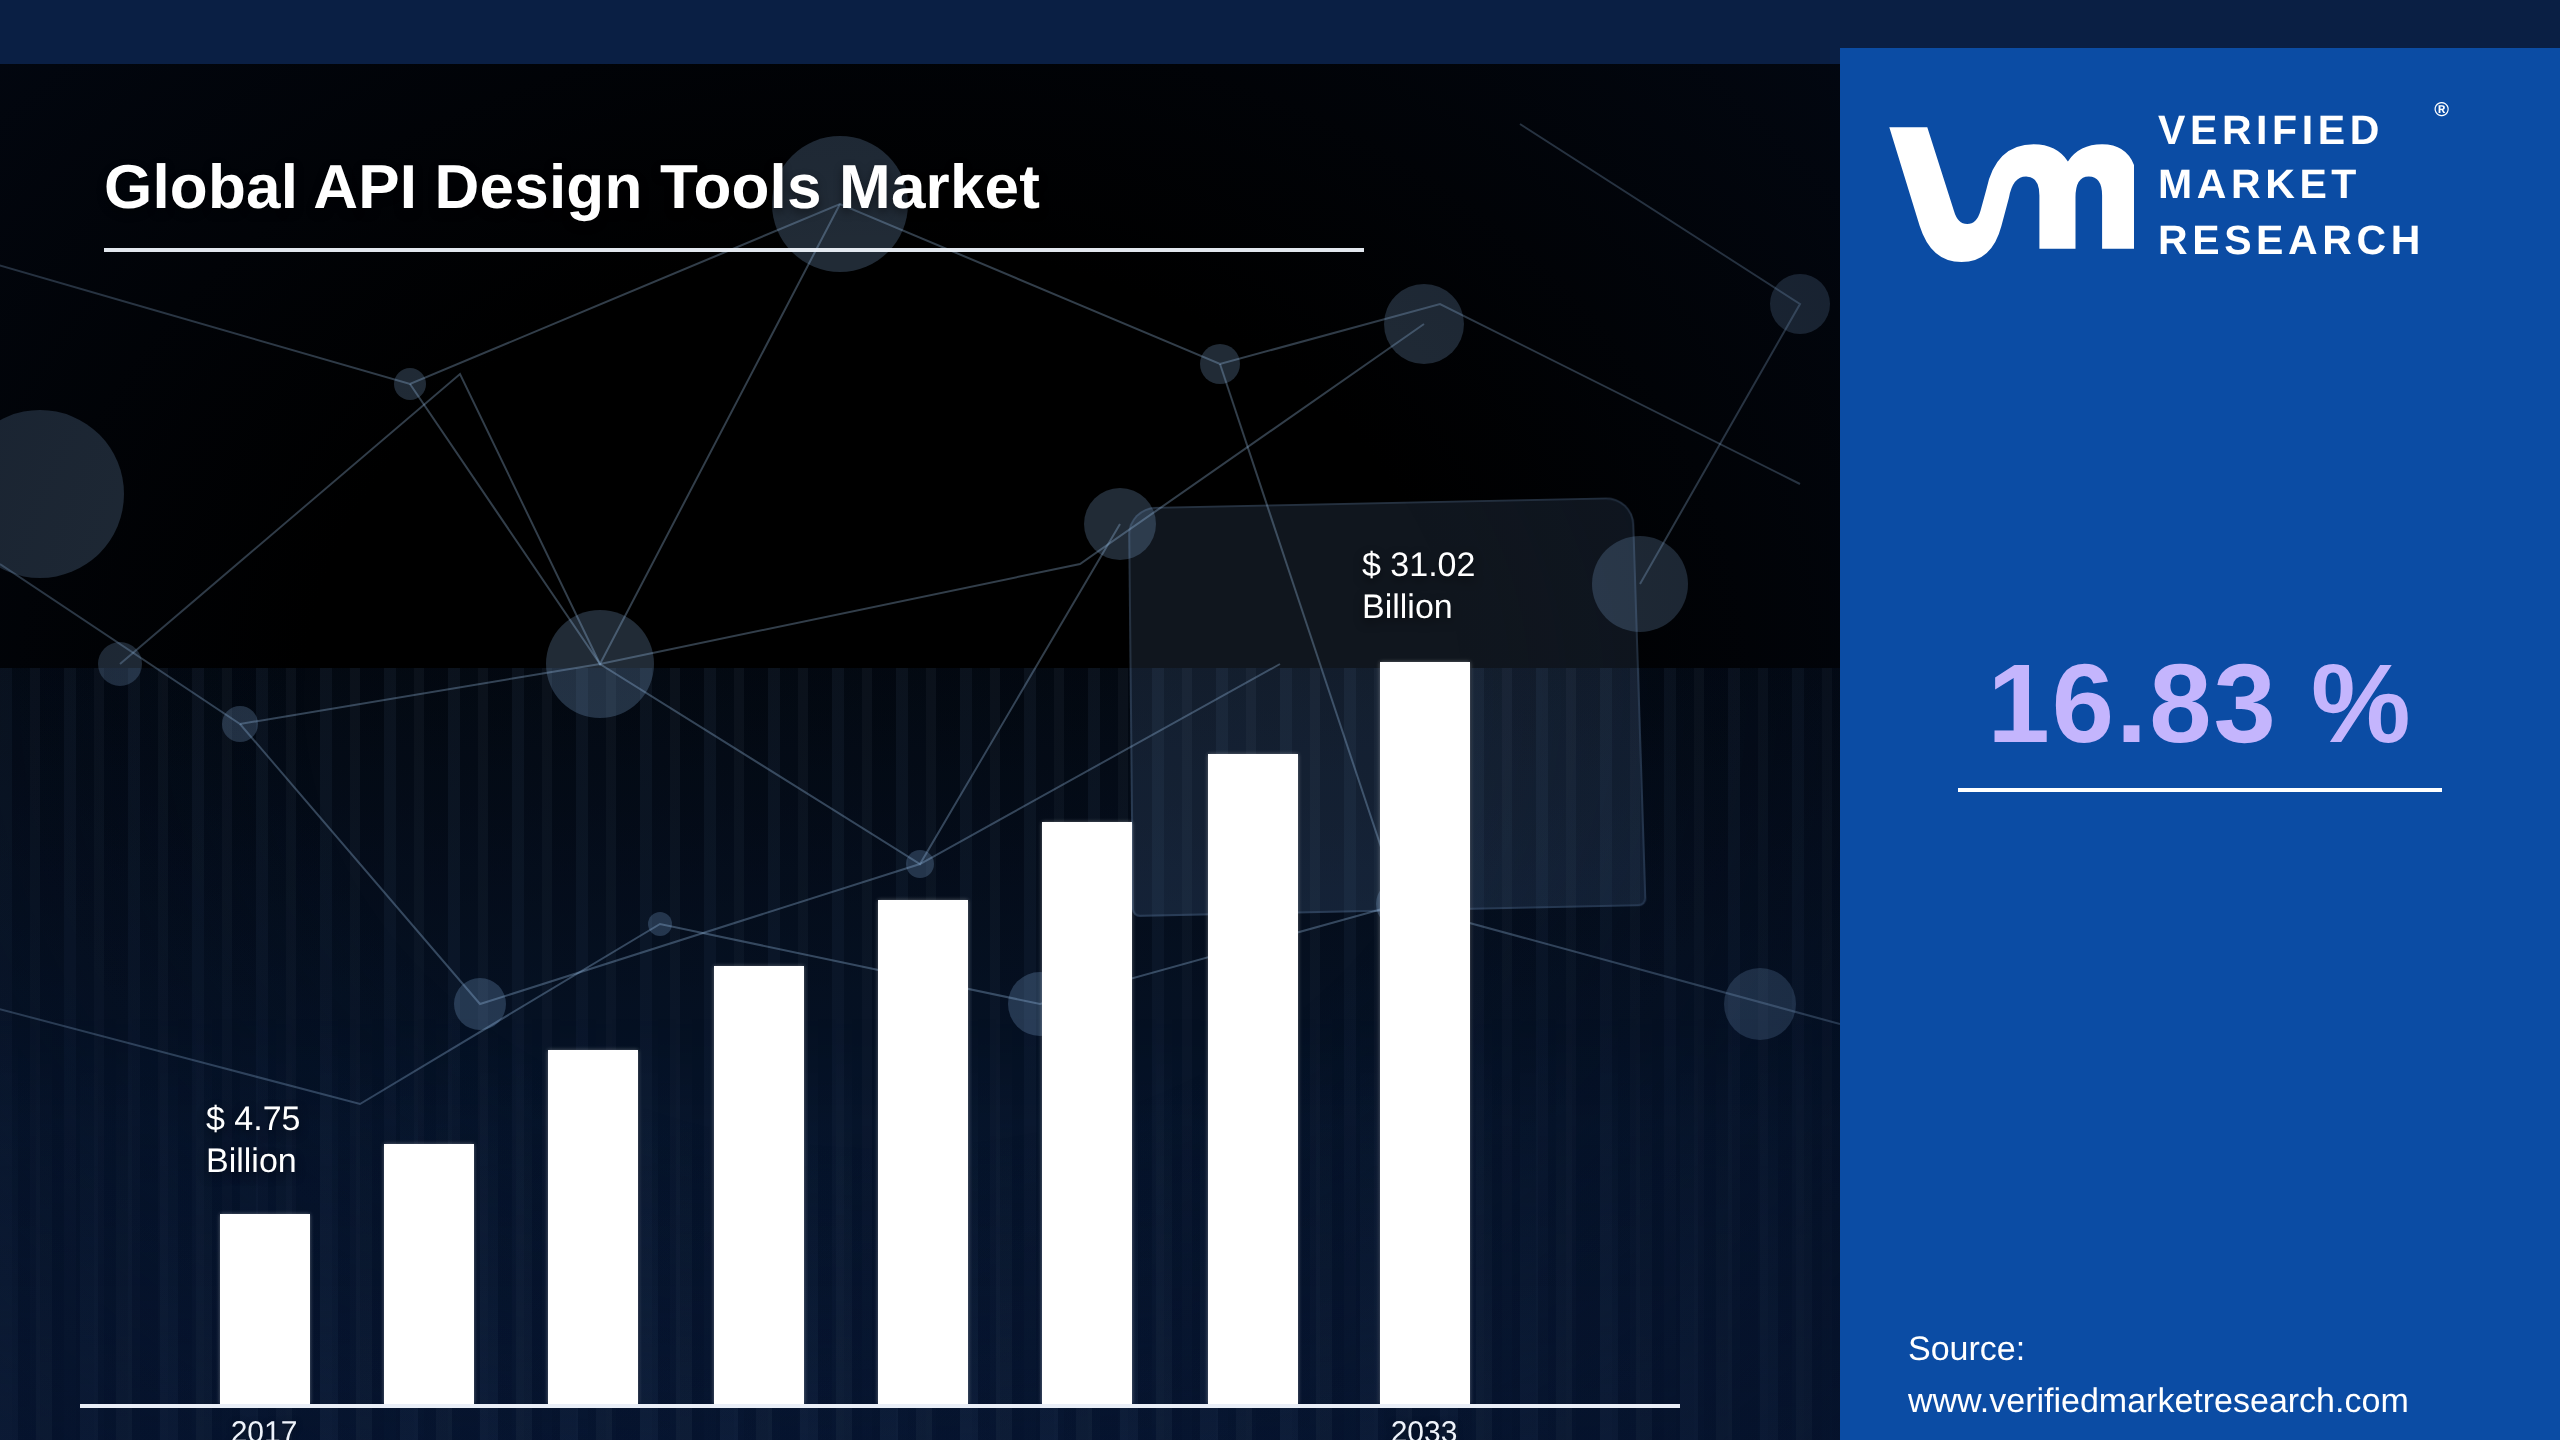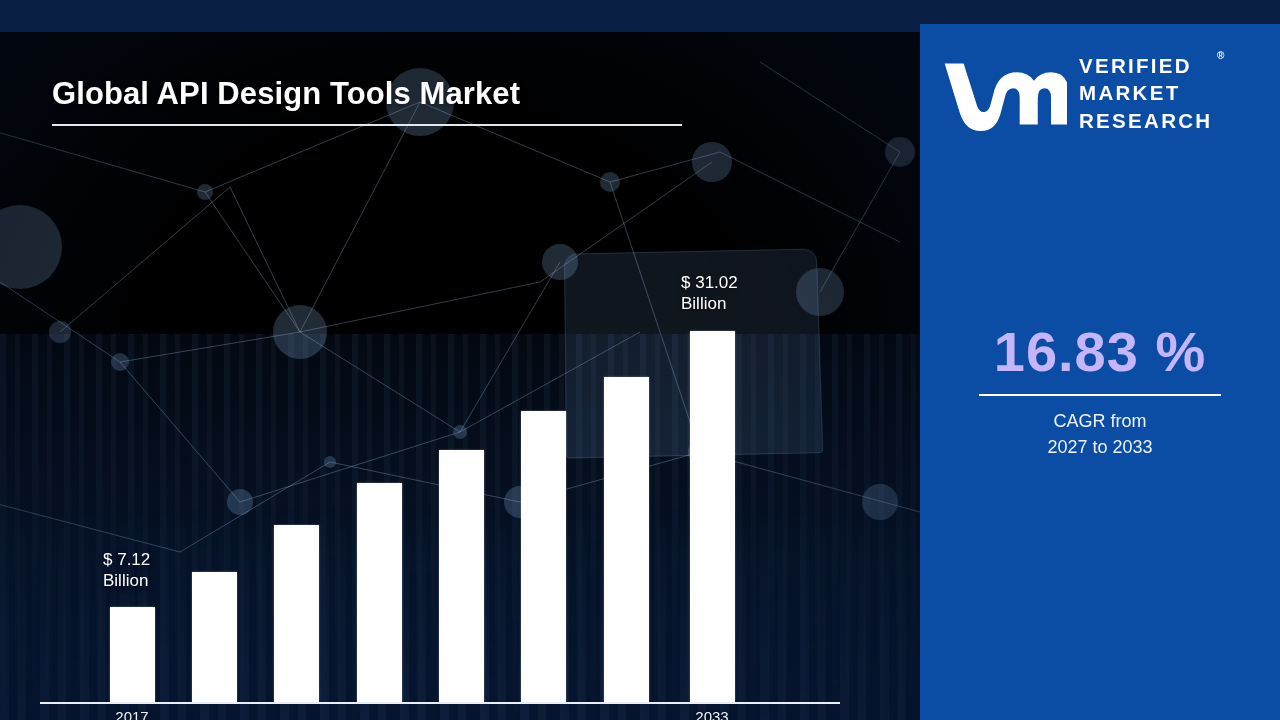--- a/index.html
+++ b/index.html
@@ -163,21 +163,21 @@
       <div class="bar" style="left:110px;height:95px;"></div>
       <div class="bar" style="left:192px;height:130px;"></div>
       <div class="bar" style="left:274px;height:177px;"></div>
       <div class="bar" style="left:357px;height:219px;"></div>
       <div class="bar" style="left:439px;height:252px;"></div>
       <div class="bar" style="left:521px;height:291px;"></div>
       <div class="bar" style="left:604px;height:325px;"></div>
       <div class="bar" style="left:690px;height:371px;"></div>
 
       <div class="bar-label" style="left:103px;top:517px;">
-        <span>$ 7.12</span><br>
+        <span>$ 4.75</span><br>
         <span>Billion</span>
       </div>
 
       <div class="bar-label" style="left:681px;top:240px;">
         <span>$ 31.02</span><br>
         <span>Billion</span>
       </div>
 
       <div class="axis-line"></div>
 
@@ -198,20 +198,20 @@
       <div class="logo-text">
         <span>VERIFIED</span><span class="logo-reg">®</span><br>
         <span>MARKET</span><br>
         <span>RESEARCH</span>
       </div>
     </div>
 
     <div class="cagr-block">
       <div class="cagr-value">16.83 %</div>
       <div class="cagr-rule"></div>
-      <div class="cagr-caption">
-        <span>CAGR from</span><br>
-        <span>2027 to 2033</span>
-      </div>
-    </div>
-
+    </div>
+
+    <div class="source-block">
+      <span>Source:</span>
+      <span class="source-url">www.verifiedmarketresearch.com</span>
+    </div>
   </div>
 </div>
 
 </body></html>

